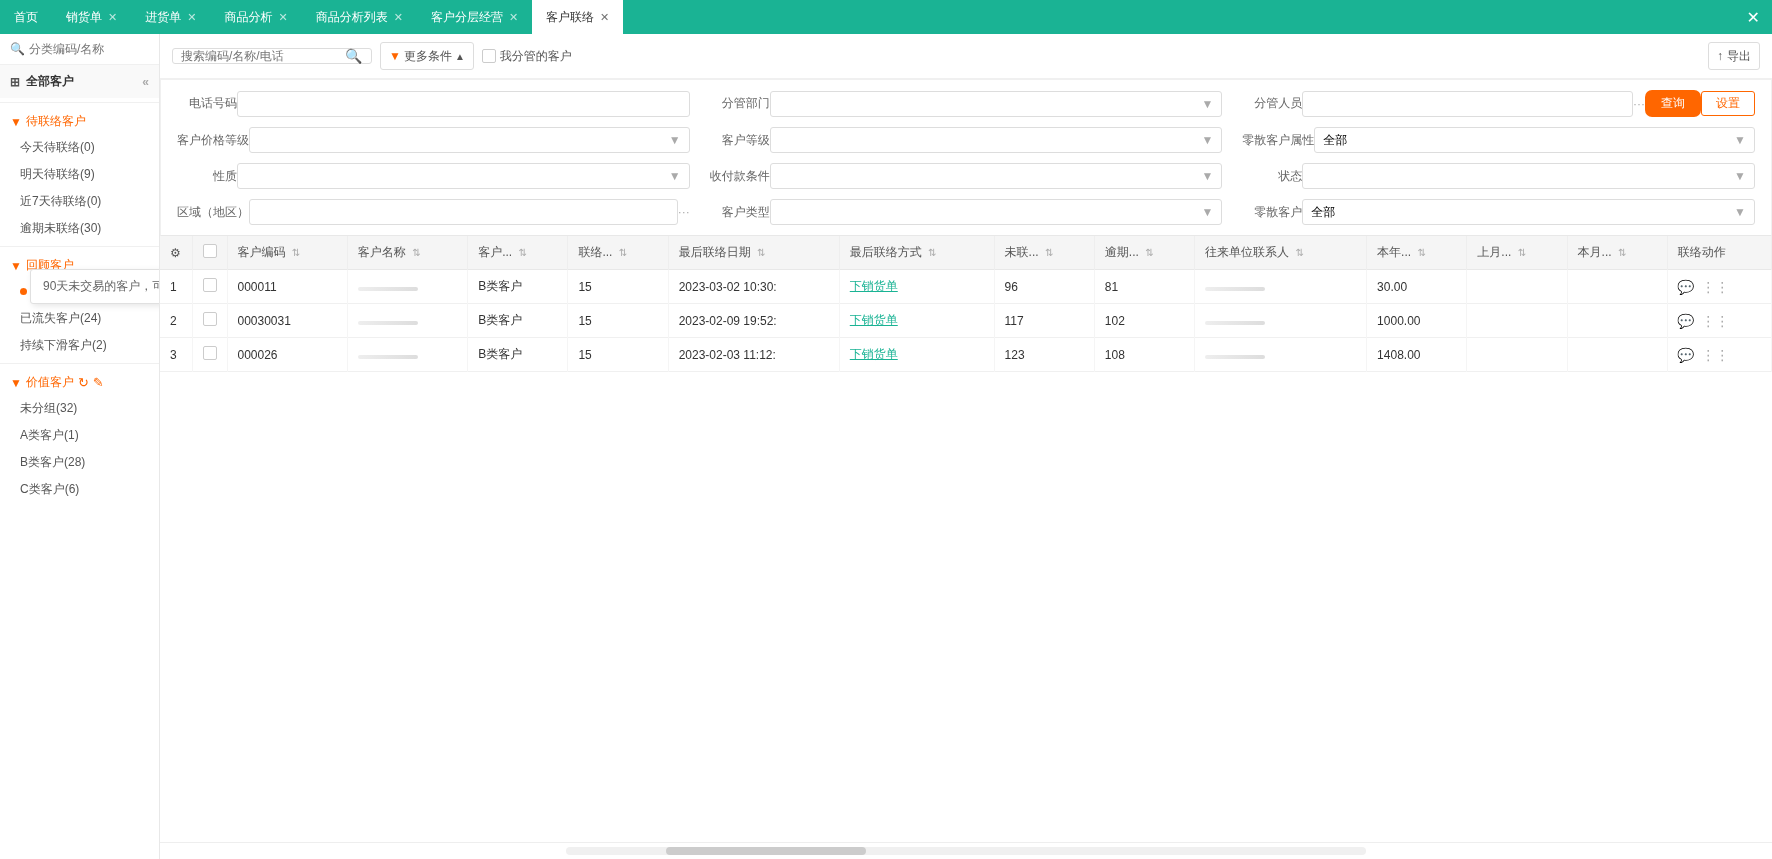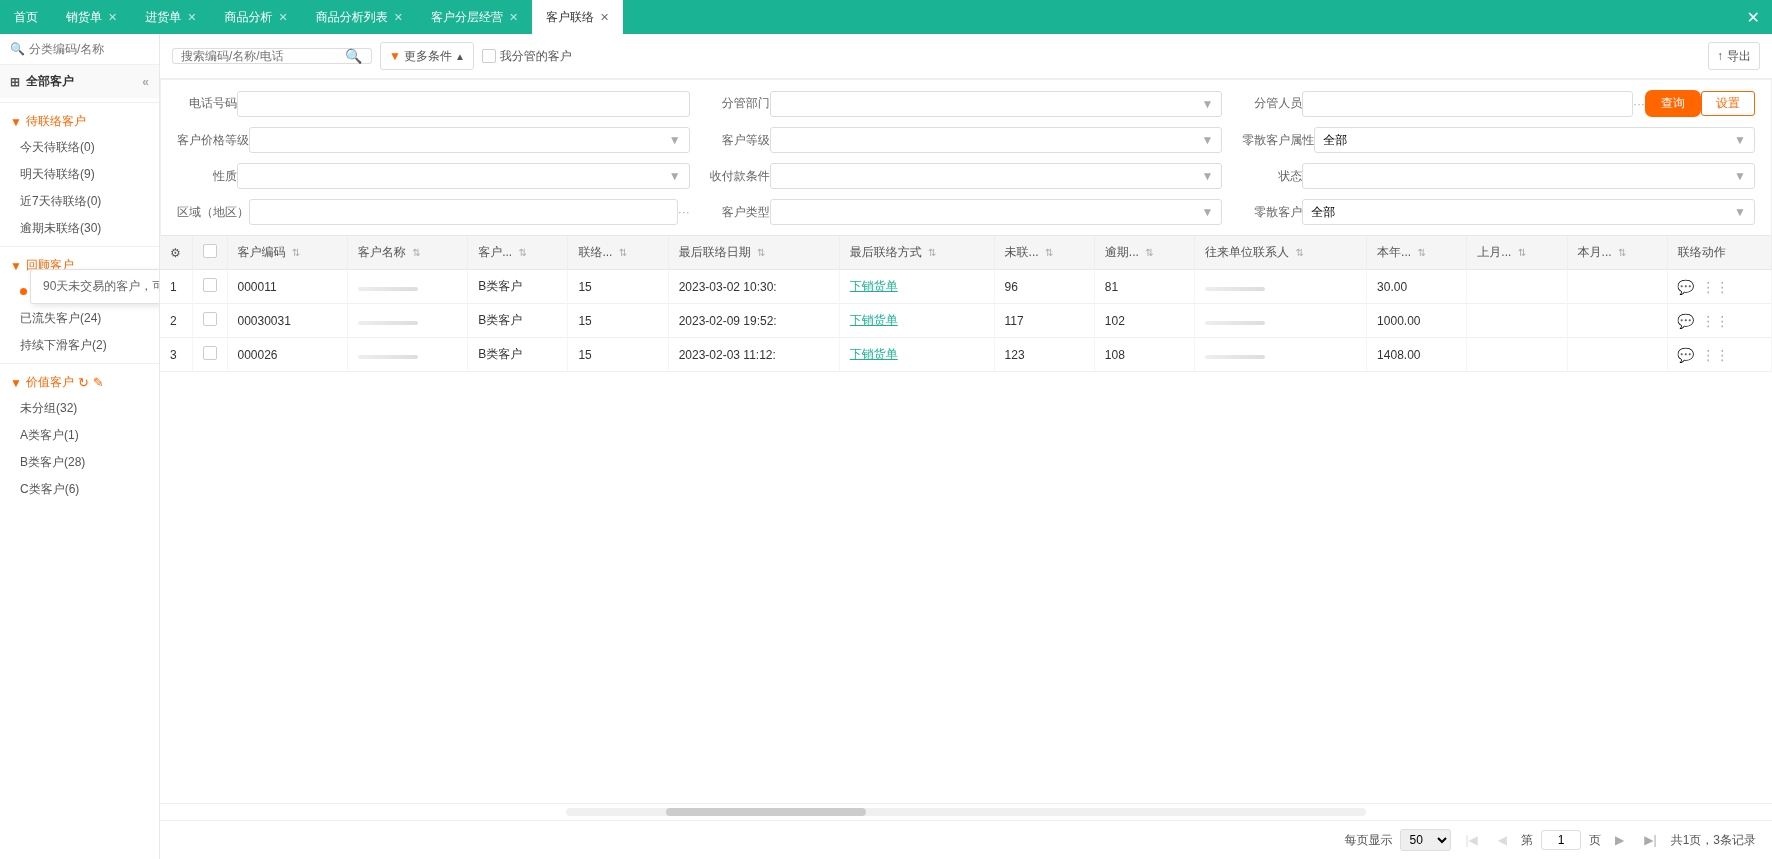--- a/index.html
+++ b/index.html
@@ -734,31 +734,15 @@
           </tbody>
       </table>
     </div>
 
     <div class="scrollbar-area">
       <div class="scrollbar-track">
         <div class="scrollbar-thumb"></div>
       </div>
     </div>
 
-    <div class="pagination">
-      <span>每页显示</span>
-      <select>
-        <option>50</option>
-        <option>100</option>
-        <option>200</option>
-      </select>
-      <span class="page-nav disabled">|◀</span>
-      <span class="page-nav disabled">◀</span>
-      <span>第</span>
-      <input class="page-input" type="text" value="1" style="">
-      <span>页</span>
-      <span class="page-nav">▶</span>
-      <span class="page-nav">▶|</span>
-      <span>共1页，3条记录</span>
-    </div>
 
   </div>
 </div>
 
 </body></html>

